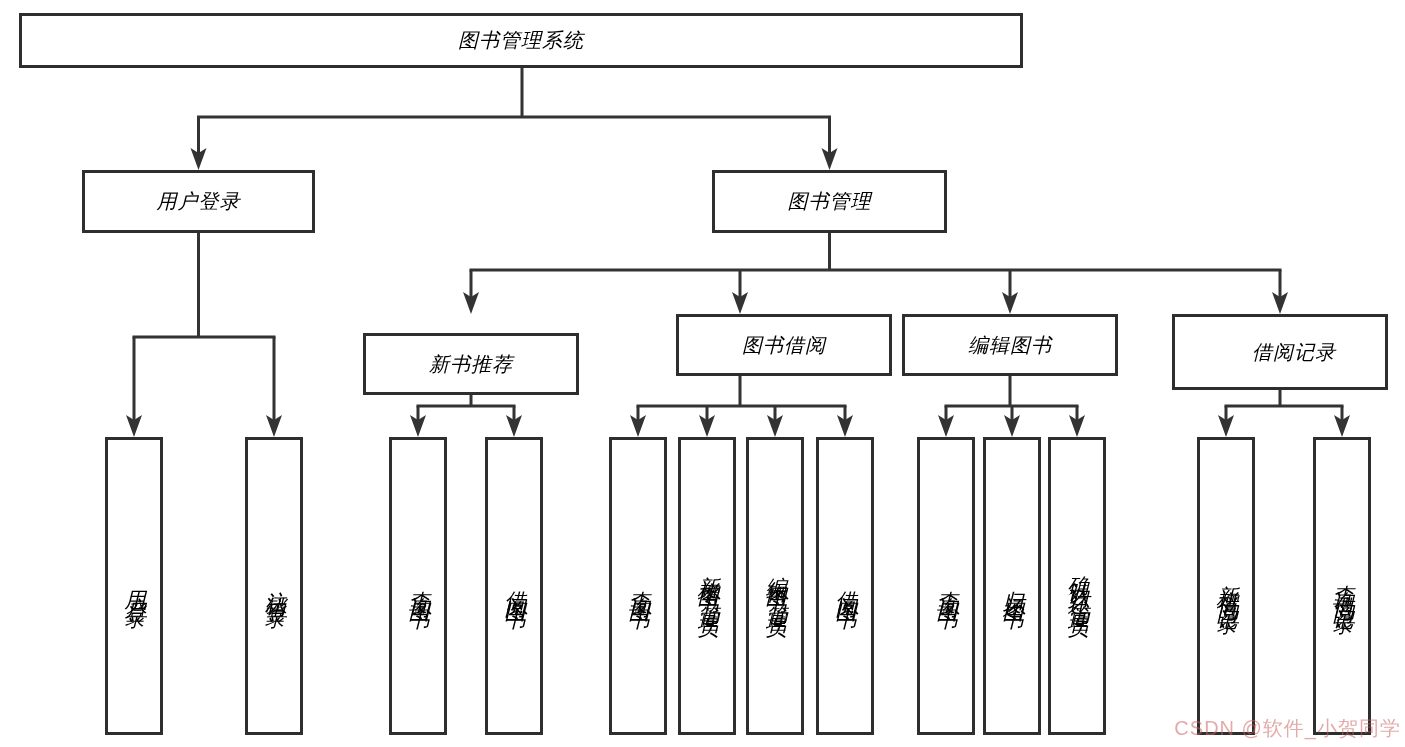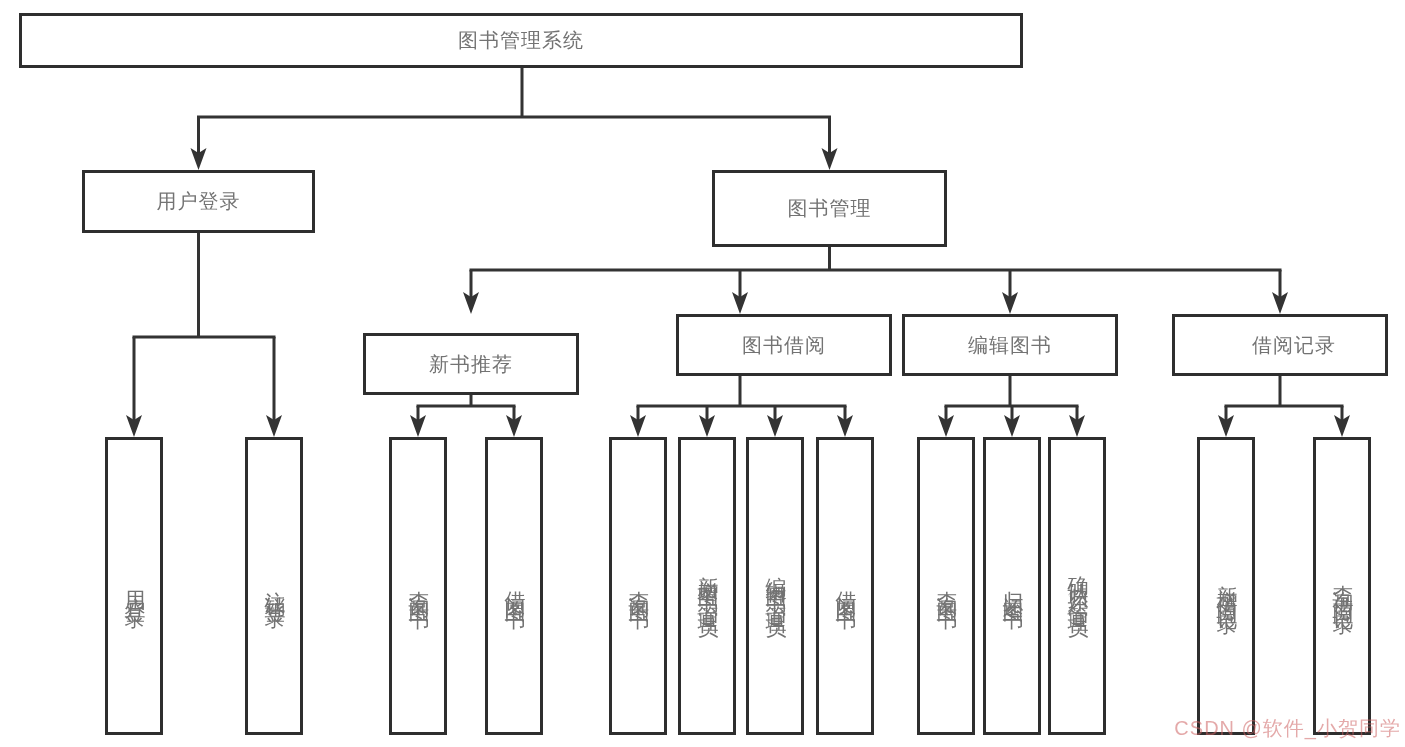--- a/index.html
+++ b/index.html
@@ -4,21 +4,21 @@
 <style>
   html,body { margin:0; padding:0; background:#ffffff; }
   .canvas {
     position:relative; width:1405px; height:747px; background:#ffffff;
     overflow:hidden;
     font-family:"Liberation Sans","DejaVu Sans",sans-serif;
   }
   .connector-layer { position:absolute; left:0; top:0; width:1405px; height:747px; }
   .node {
     position:absolute; box-sizing:border-box; background:#ffffff;
-    border:3px solid #2e2e2e; color:#737373;
+    border:3px solid #2e2e2e; color:#000000;font-style:italic;
   }
   .hnode {
     display:flex; align-items:center; justify-content:center;
     font-size:20px; letter-spacing:1px; white-space:nowrap;
   }
   .vnode {
     writing-mode:vertical-rl; text-orientation:mixed;
     text-align:center; line-height:50px; font-size:21px; letter-spacing:6px;
     top:437px; width:58px; height:298px;
   }
@@ -72,26 +72,26 @@
       M938 415 L946 420 L954 415 L946 437 Z
       M1004 415 L1012 420 L1020 415 L1012 437 Z
       M1069 415 L1077 420 L1085 415 L1077 437 Z
       M1218 415 L1226 420 L1234 415 L1226 437 Z
       M1334 415 L1342 420 L1350 415 L1342 437 Z"></path>
   </svg>
 
   <div class="node hnode" style="left:19px; top:13px; width:1004px; height:55px;">图书管理系统</div>
 
   <div class="node hnode" style="left:82px; top:170px; width:233px; height:63px;">用户登录</div>
-  <div class="node hnode" style="left:712px; top:170px; width:235px; height:77px;">图书管理</div>
+  <div class="node hnode" style="left:712px; top:170px; width:235px; height:63px;">图书管理</div>
 
   <div class="node hnode" style="left:363px; top:333px; width:216px; height:62px;">新书推荐</div>
   <div class="node hnode" style="left:632px; top:314px; width:216px; height:62px;margin-left:44px;">图书借阅</div>
   <div class="node hnode" style="left:902px; top:314px; width:216px; height:62px;">编辑图书</div>
-  <div class="node hnode" style="left:1172px; top:314px; width:216px; height:62px;padding-left:28px;">借阅记录</div>
+  <div class="node hnode" style="left:1172px; top:314px; width:216px; height:76px;padding-left:28px;">借阅记录</div>
 
   <div class="node vnode" style="left:105px;">用户登录</div>
   <div class="node vnode" style="left:245px;">注销登录</div>
 
   <div class="node vnode" style="left:389px;">查询图书</div>
   <div class="node vnode" style="left:485px;">借阅图书</div>
 
   <div class="node vnode" style="left:609px;">查询图书</div>
   <div class="node vnode" style="left:678px;">新增图书（管理员）</div>
   <div class="node vnode" style="left:746px;">编辑图书（管理员）</div>

